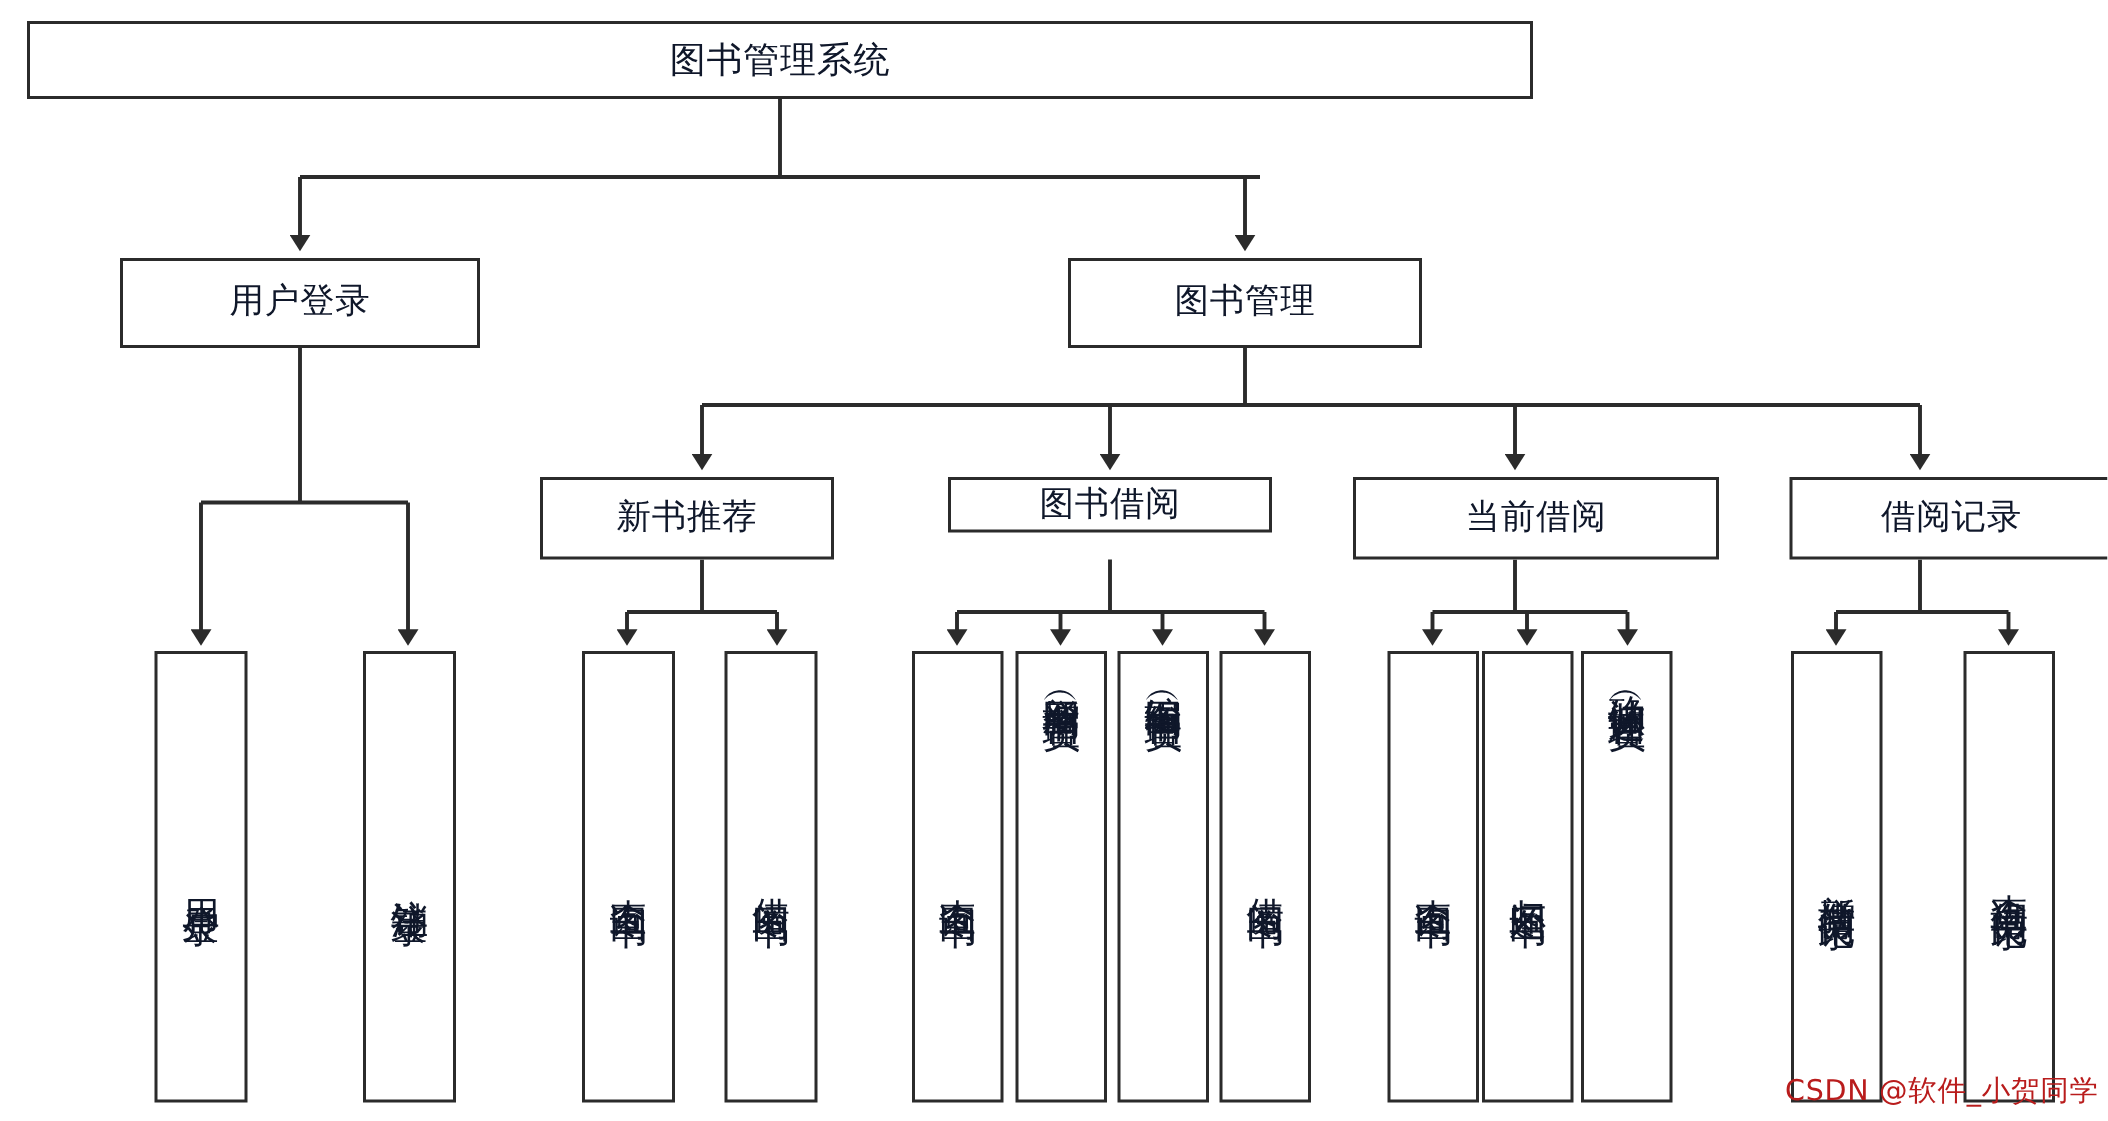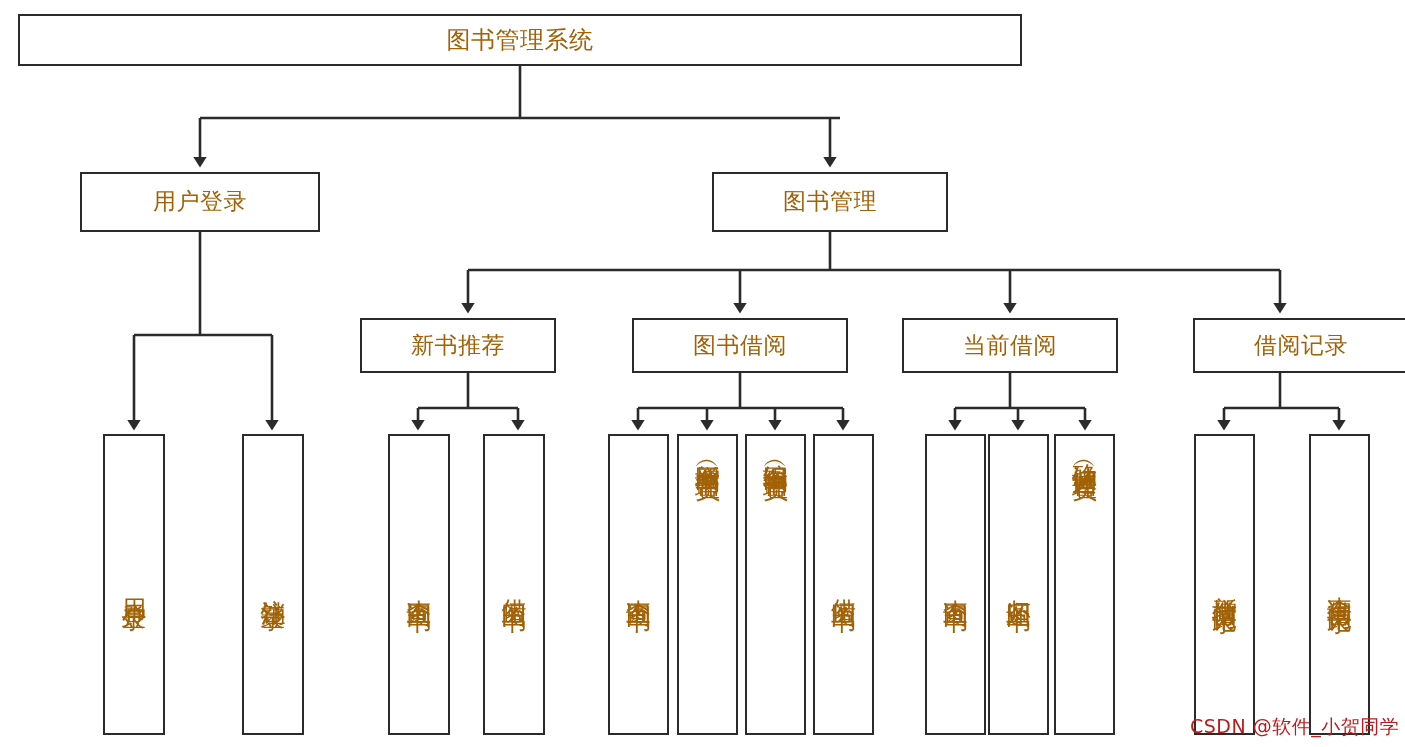--- a/index.html
+++ b/index.html
@@ -28,21 +28,21 @@
   .node {
     position: absolute;
     box-sizing: border-box;
     background: #ffffff;
     border: 2.5px solid #2b2b2b;
     display: flex;
     align-items: center;
     justify-content: center;
   }
   .node .lbl {
-    color: #a16207;
+    color: #0f172a;
     letter-spacing: 0.5px;
     white-space: nowrap;
     line-height: 1.12;
   }
   
   .node.h .lbl {
     font-size: 23px;
   }
   .node.root .lbl {
     font-size: 24px;
@@ -139,24 +139,24 @@
   <div class="node h" style="left:80px; top:172px; width:240px; height:60px;">
     <span class="lbl">用户登录</span>
   </div>
   <div class="node h" style="left:712px; top:172px; width:236px; height:60px;justify-content:center;">
     <span class="lbl">图书管理</span>
   </div>
 
   <div class="node h" style="left:360px; top:318px; width:196px; height:55px;">
     <span class="lbl">新书推荐</span>
   </div>
-  <div class="node h" style="left:632px; top:318px; width:216px; height:55px;">
+  <div class="node h" style="left:632px; top:318px; width:216px; height:37px;">
     <span class="lbl">图书借阅</span>
   </div>
-  <div class="node h" style="left:902px; top:318px; width:216px; height:55px;">
+  <div class="node h" style="left:902px; top:318px; width:244px; height:55px;">
     <span class="lbl">当前借阅</span>
   </div>
   <div class="node h" style="left:1172px; top:318px; width:216px; height:55px;margin-left:21px;">
     <span class="lbl">借阅记录</span>
   </div>
 
   <div class="node v centerv" style="left:103px; top:434px; width:62px; height:301px;">
     <span class="lbl">用户登录</span>
   </div>
   <div class="node v centerv" style="left:242px; top:434px; width:62px; height:301px;">

